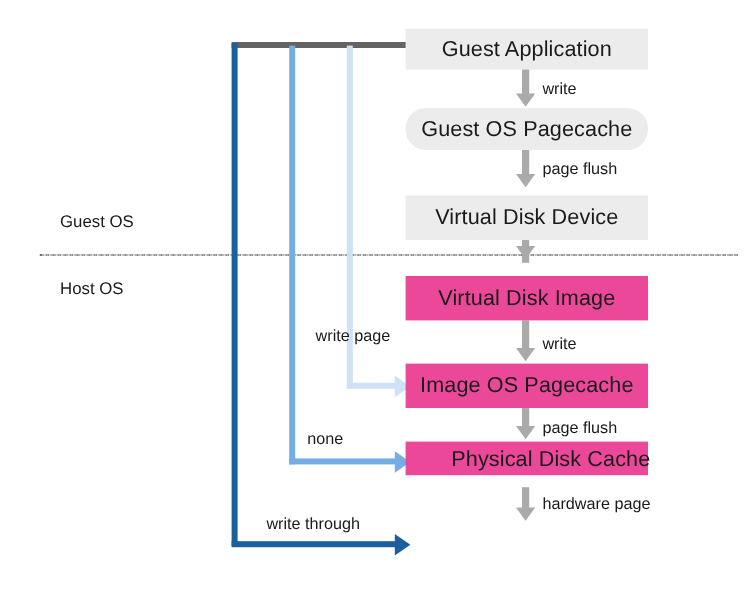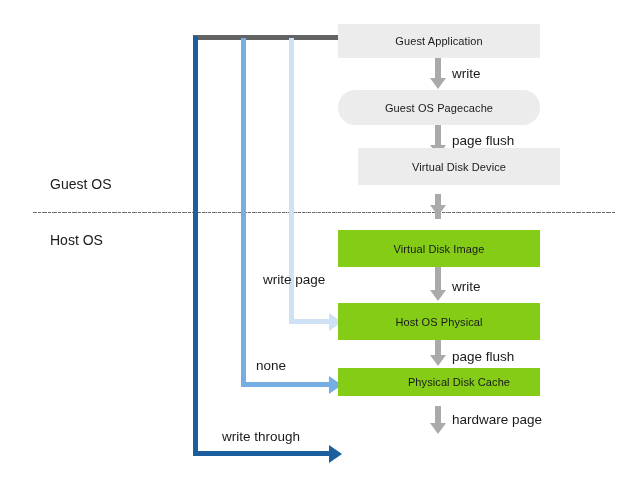--- a/index.html
+++ b/index.html
@@ -21,28 +21,28 @@
   }
 
   
   .node {
     position: absolute;
     left: 338px;
     width: 202px;
     display: flex;
     align-items: center;
     justify-content: center;
-    font-size: 11px;
+    font-size: 18px;
     color: #1a1a1a;
     letter-spacing: .1px;
     white-space: nowrap;
     box-sizing: border-box;
   }
   .node.guest { background: #ececec; }
-  .node.host  { background: #84cc16; }
+  .node.host  { background: #ec4899; }
 
   
   .zone-label {
     position: absolute;
     left: 50px;
     font-size: 14px;
     color: #1a1a1a;
     white-space: nowrap;
   }
 
@@ -162,22 +162,22 @@
 
   <div class="route-v" style="left:193px; top:36px; width:5px; height:419px; background:#1b5f9e;"></div>
   <div class="route-h" style="left:193px; top:451px; width:138px; height:5px; background:#1b5f9e;"></div>
   <div class="route-head" style="left:329px; top:444.5px; border-left:13px solid #1b5f9e;"></div>
   <div class="route-label" style="left:222px; top:429px;">write through</div>
 
   <div class="node guest" style="top:24px;  height:34px;">Guest Application</div>
 
   <div class="node guest" style="top:90px;  height:35px;border-radius:17px;">Guest OS Pagecache</div>
 
-  <div class="node guest" style="top:148px; height:37px;margin-left:20px;">Virtual Disk Device</div>
+  <div class="node guest" style="top:163px; height:37px;">Virtual Disk Device</div>
 
   <div class="node host" style="top:230px; height:37px;">Virtual Disk Image</div>
 
-  <div class="node host" style="top:303px; height:37px;">Host OS Physical</div>
+  <div class="node host" style="top:303px; height:37px;">Image OS Pagecache</div>
 
   <div class="node host" style="top:368px; height:28px;padding-left:40px;">Physical Disk Cache</div>
 
 
 </div>
 
 </body></html>

